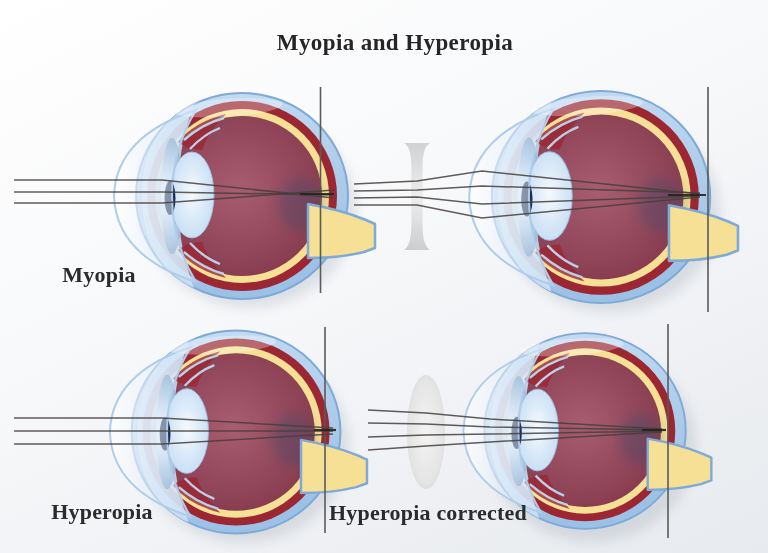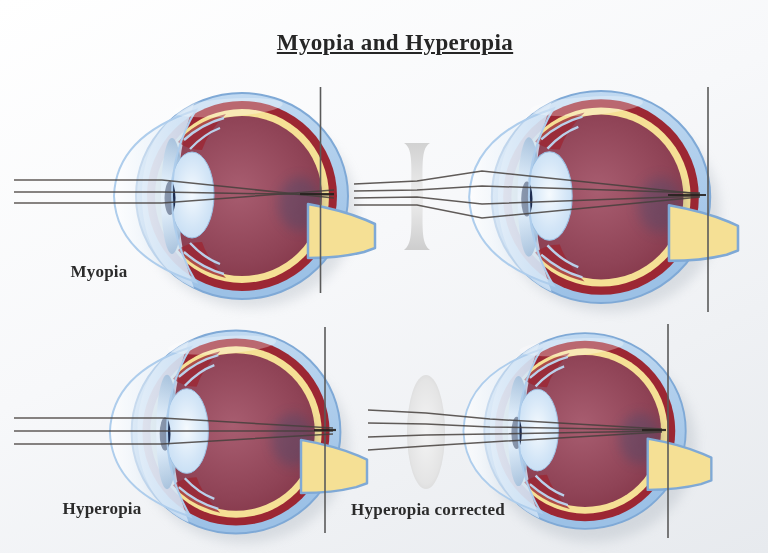--- a/index.html
+++ b/index.html
@@ -11,26 +11,25 @@
     font-family:"Liberation Serif",serif;
   }
   .page-title{
     position:absolute;
     top:30px;left:395px;
     transform:translateX(-50%);
     font-size:23px;font-weight:700;
     letter-spacing:.4px;
     color:var(--title_text);
     white-space:nowrap;
-    text-decoration:underline;
   }
   .fig-label{
     position:absolute;
     transform:translateX(-50%);
-    font-size:17px;font-weight:700;
+    font-size:22px;font-weight:700;
     letter-spacing:.2px;
     color:var(--label_text);
     white-space:nowrap;
   }
   .fig-label.l1{left:99px;top:262px;}
   .fig-label.l2{left:420px;top:265px;}
   .fig-label.l3{left:102px;top:499px;}
   .fig-label.l4{left:428px;top:500px;}
   svg{position:absolute;top:0;left:0;}
 </style>

